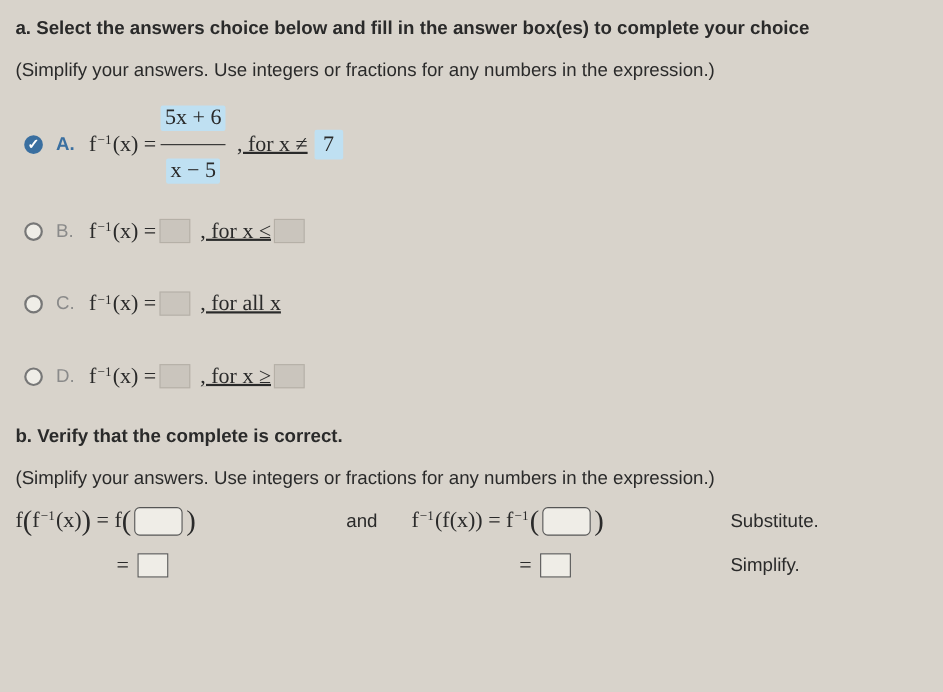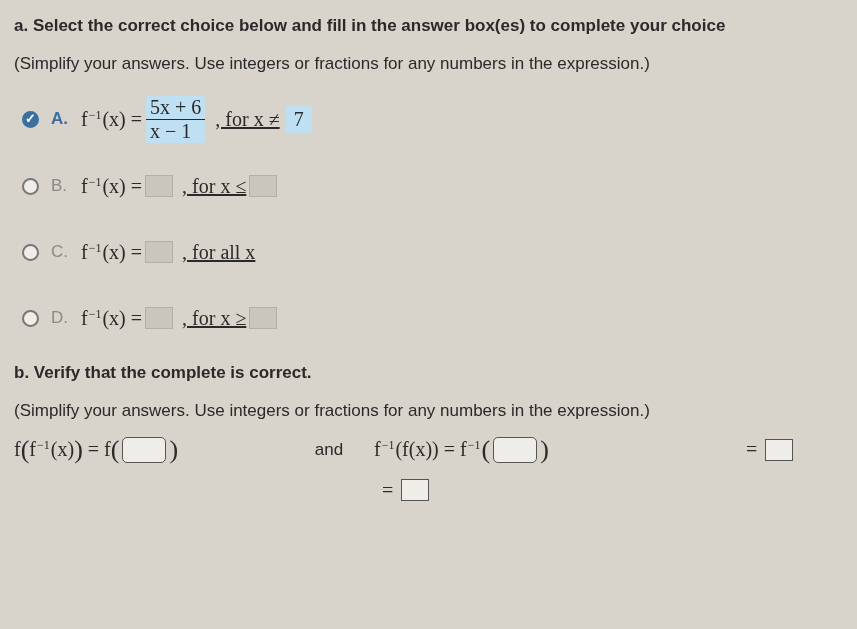--- a/index.html
+++ b/index.html
@@ -44,23 +44,25 @@
       font-weight: bold;
       top: -2px; left: 1px;
     }
     .opt-label { color: #8a8a8a; margin-right: 8px; min-width: 22px; }
     .opt-label.sel { color: #3a6fa0; font-weight: bold;}
     .math { display: inline-flex; align-items: center; font-family: 'Times New Roman', serif; font-size: 20px; }
     .sup { font-size: 12px; vertical-align: super; position: relative; top: -4px; margin-left: 1px; margin-right: 1px;}
     .frac {
       display: inline-flex;
       flex-direction: column;
+      align-items: center;
       vertical-align: middle;
       margin: 0 4px;
       line-height: 1.05;
+      gap: 12px;
     }
     .frac .num, .frac .den { padding: 1px 4px; }
     .frac .bar { width: 100%; height: 1.5px; background: #2a2a2a; }
     .hl { background: #bfe0f2; padding: 0px 4px; border-radius: 2px; }
     .frac-hl .num, .frac-hl .den { background: #bfe0f2; }
     .frac-hl .bar { background: #2a2a2a; width: calc(100% + 0px);}
     .after-comma { margin-left: 6px; text-decoration: underline; }
     .fill-box {
       display: inline-block;
       width: 28px; height: 22px;
@@ -85,36 +87,36 @@
     }
     .vg-cell { display: flex; align-items: center; }
     .eq-align { justify-content: flex-start; }
     .center { text-align: left; justify-content: center;}
     .step-label { color: #2a2a2a; padding-left: 10px;}
     .paren-big { font-family: 'Times New Roman', serif; font-size: 26px; line-height: 1; }
   </style>
 </head>
 <body>
 
-<div class="line bold">a. Select the correct choice below and fill in the answer box(es) to complete your choice</div>
+<div class="line bold">a. Select the answers choice below and fill in the answer box(es) to complete your choice</div>
 <div class="line">(Simplify your answers. Use integers or fractions for any numbers in the expression.)</div>
 
 <div class="options">
 
   <div class="option-row">
     <span class="radio selected"></span>
     <span class="opt-label sel">A.</span>
     <span class="math">
       <span>f</span>
         <span class="sup">−1</span>
         <span>(x) =</span>
       <span class="frac frac-hl">
         <span class="num hl">5x + 6</span>
         <span class="bar"></span>
-        <span class="den hl">x − 1</span>
+        <span class="den hl">x − 5</span>
       </span>
       <span class="after-comma">, for x ≠</span>
       <span class="hl" style="margin-left:6px; padding:2px 8px;">7</span>
     </span>
   </div>
 
   <div class="option-row">
     <span class="radio"></span>
     <span class="opt-label">B.</span>
     <span class="math">
@@ -169,28 +171,30 @@
   <div class="vg-cell center">
     <span>and</span>
   </div>
   <div class="vg-cell eq-align">
     <span class="math">
       <span>f</span><span class="sup">−1</span><span>(f(x))</span>
       &nbsp;<span>=</span>&nbsp;
       <span>f</span><span class="sup">−1</span><span class="paren-big">(</span><span class="fill-box round"></span><span class="paren-big">)</span>
     </span>
   </div>
+  <div class="vg-cell step-label">Substitute.</div>
 
   <div class="vg-cell eq-align" style="padding-left:92px;">
     <span class="math">
       <span>=</span>&nbsp;
       <span class="fill-box" style="border:1.5px solid #555; background:#efede7;"></span>
     </span>
   </div>
   <div class="vg-cell"></div>
   <div class="vg-cell eq-align" style="padding-left:98px;">
     <span class="math">
       <span>=</span>&nbsp;
       <span class="fill-box" style="border:1.5px solid #555; background:#efede7;"></span>
     </span>
   </div>
+  <div class="vg-cell step-label">Simplify.</div>
 
 </div>
 
 </body></html>

